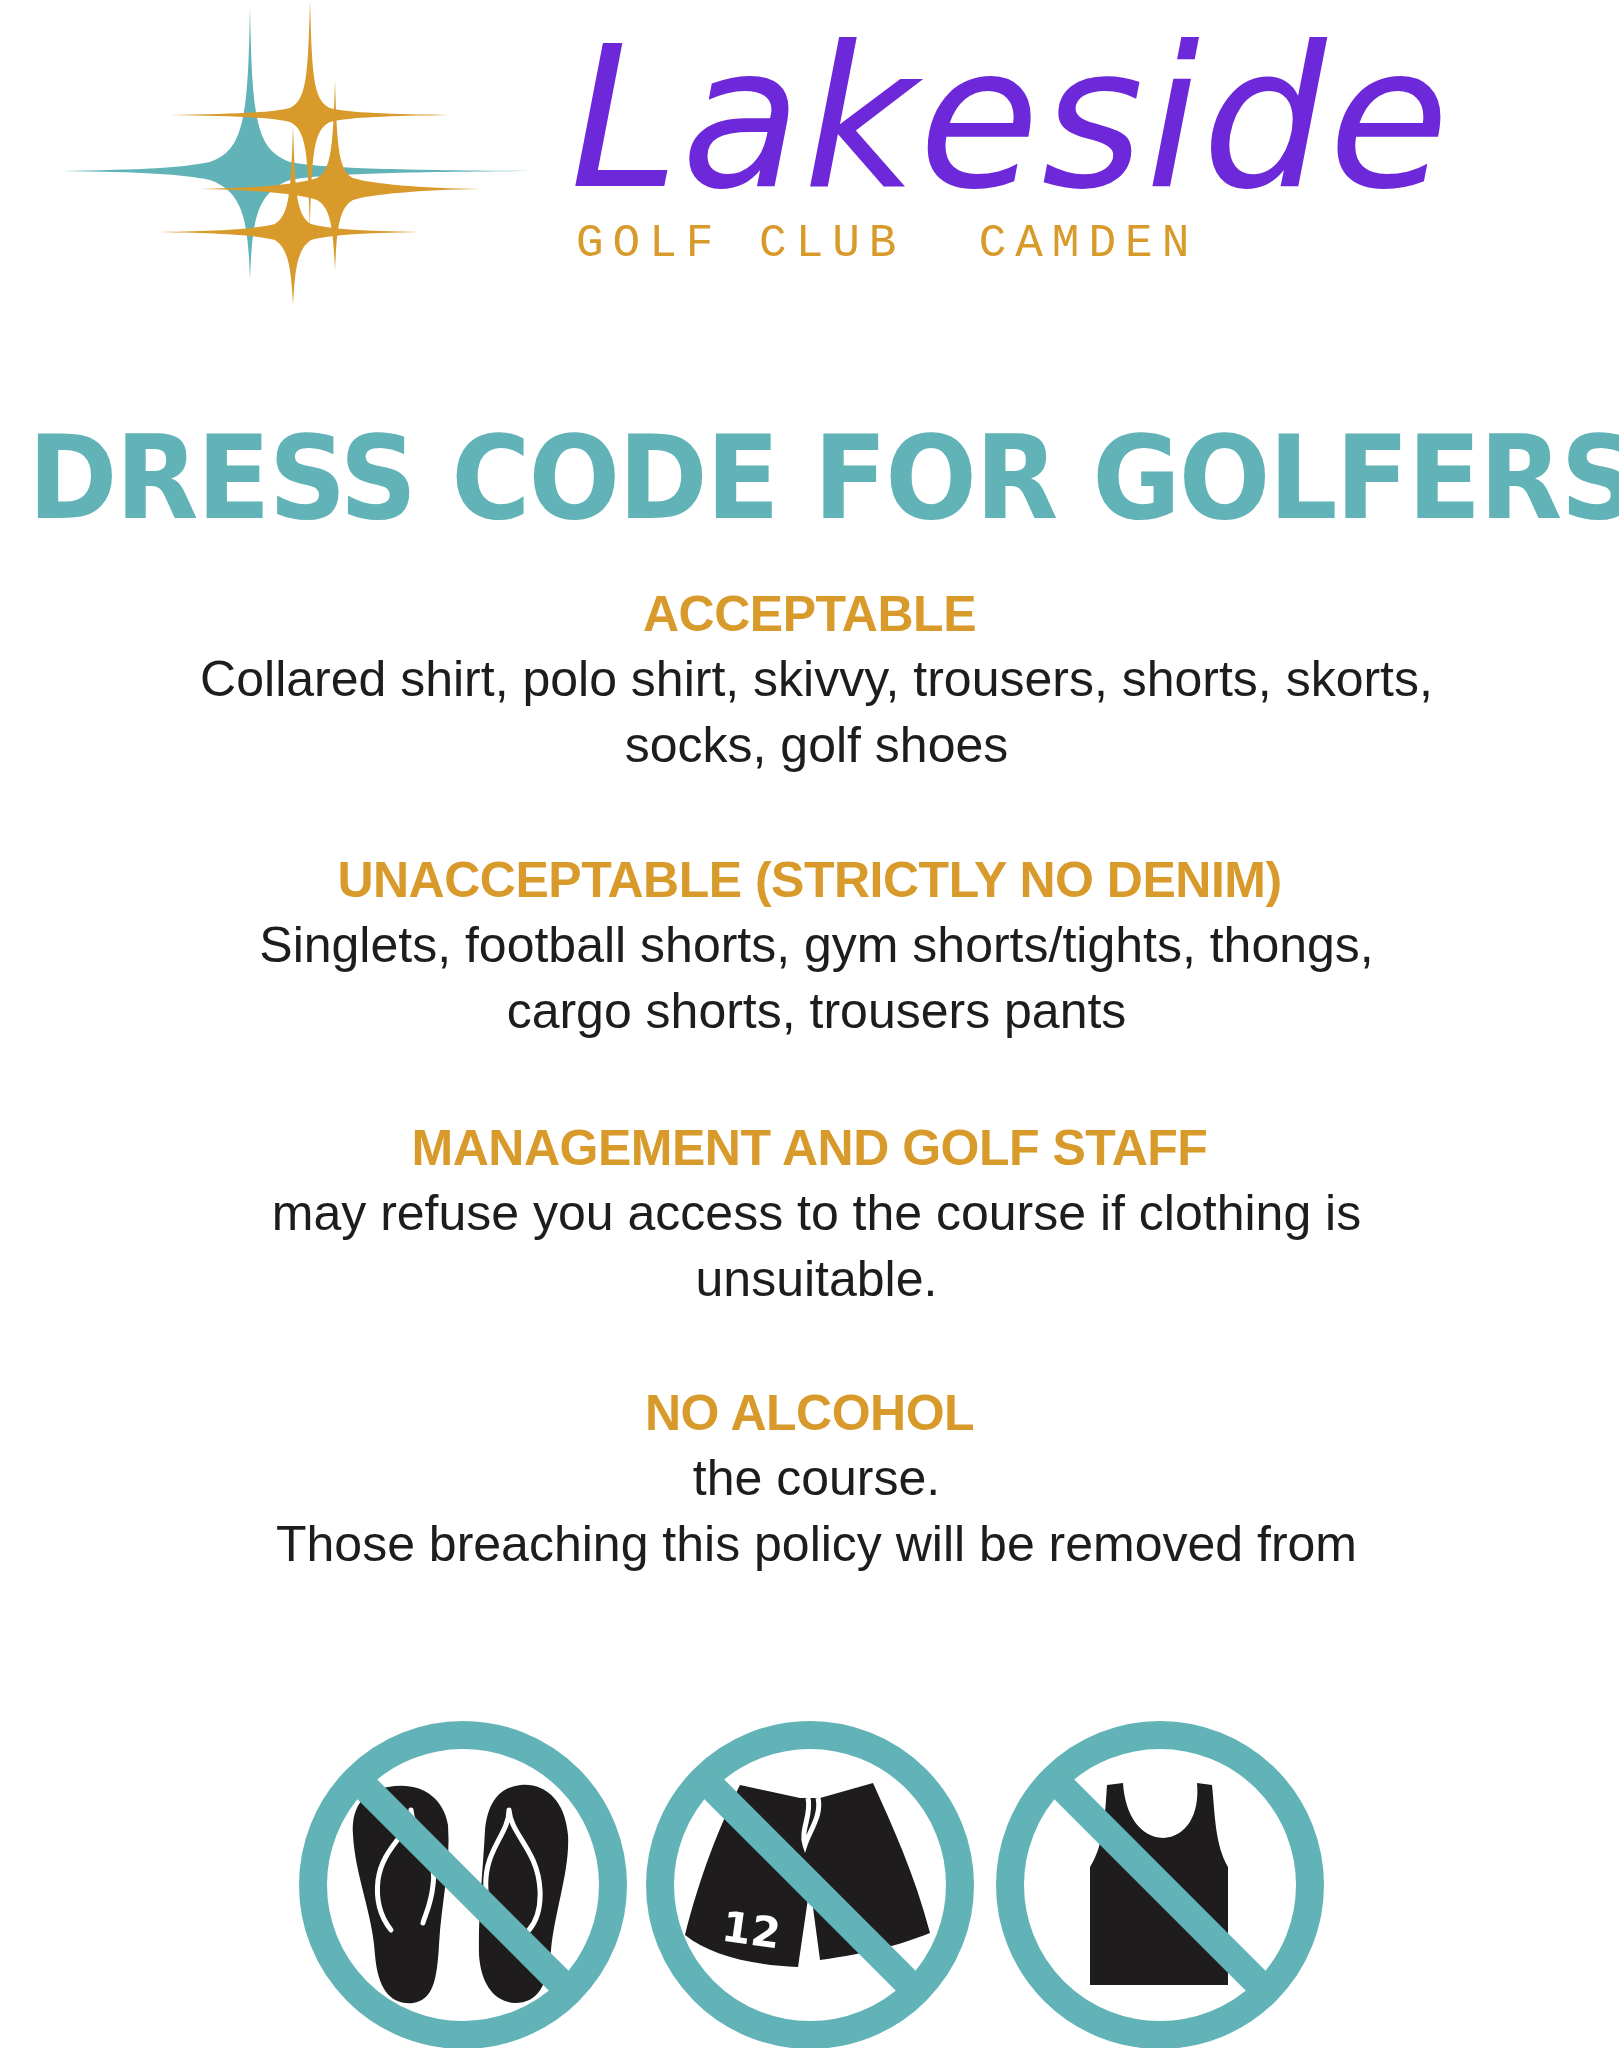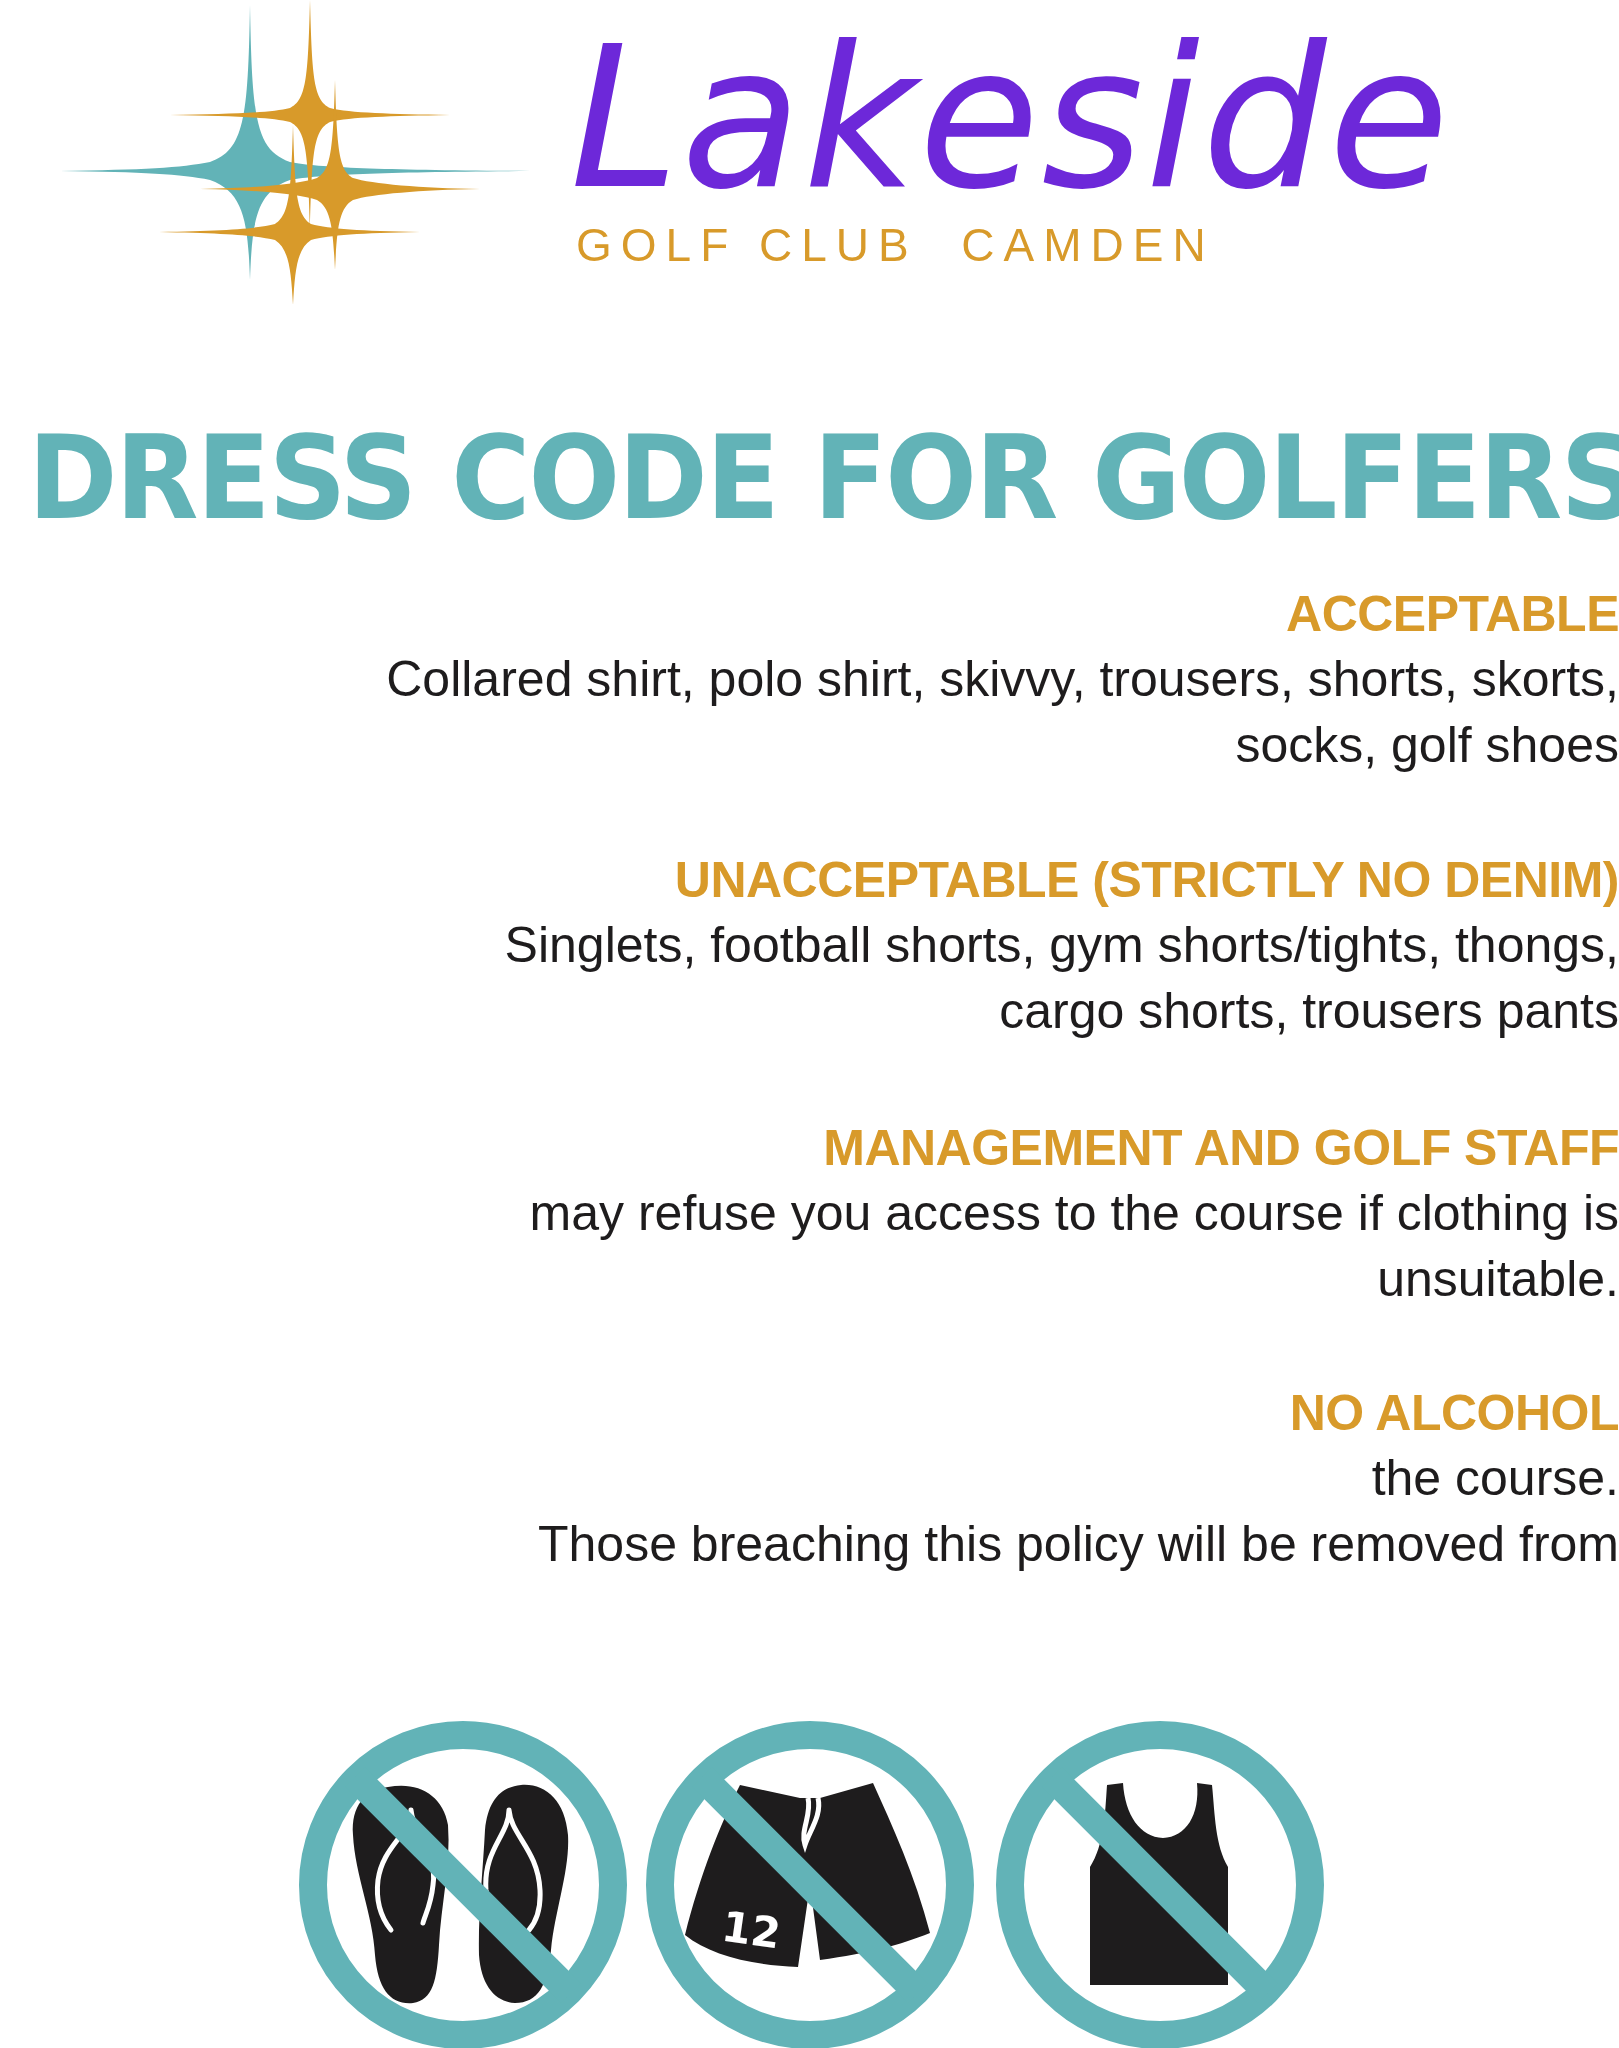--- a/index.html
+++ b/index.html
@@ -1,22 +1,22 @@
 <!DOCTYPE html>
 <html><head>
 <meta charset="utf-8">
 <style>
   html, body { margin:0; padding:0; background:#ffffff; }
   body { width:1619px; height:2048px; position:relative; overflow:hidden; font-family:"Liberation Sans", sans-serif; }
   .abs { position:absolute; }
   .logo-stars { left:60px; top:0px; width:500px; height:310px; }
   .brand-name { left:570px; top:20px; font-family:"DejaVu Sans", sans-serif; font-style:italic; font-size:196px; line-height:1; letter-spacing:2px; white-space:nowrap; }
-  .brand-sub { left:576px; top:218px; font-family:Liberation Sans, sans-serif; font-size:46px; letter-spacing:9px; white-space:nowrap; }
+  .brand-sub { left:576px; top:218px; font-family:Liberation Mono, monospace; font-size:46px; letter-spacing:9px; white-space:nowrap; }
   .title { left:0; width:1619px; top:420px; text-align:left; padding-left:30px; box-sizing:border-box; font-family:"DejaVu Sans", sans-serif; font-weight:bold; font-size:116px; line-height:1; letter-spacing:-2px; white-space:nowrap; transform:scaleX(0.93); transform-origin:left center; }
-  .section { left:0; width:1619px; text-align:right; }
+  .section { left:0; width:1619px; text-align:center; }
   .section-heading { font-family:"Liberation Sans", sans-serif; font-weight:bold; font-size:50px; line-height:64px; letter-spacing:-0.5px; }
   .section-body { font-family:"Liberation Sans", sans-serif; font-size:50px; line-height:66px; color:#1e1c1d; }
   .section-body .line { display:block; white-space:nowrap;padding-left:14px; }
   .icons { left:0; width:1619px; top:1705px; height:343px; }
   .icon { position:absolute; top:0; width:360px; height:360px; }
 </style>
 </head>
 <body>
 
 <svg class="abs logo-stars" viewBox="0 0 500 310">

